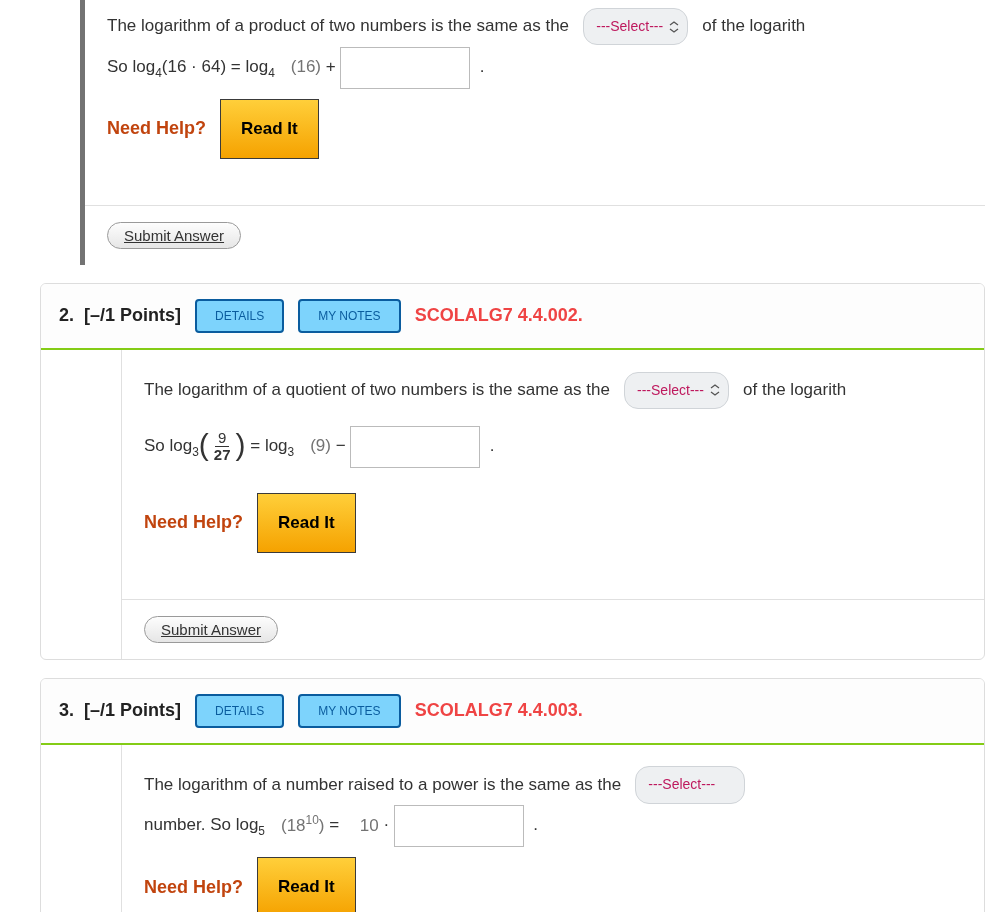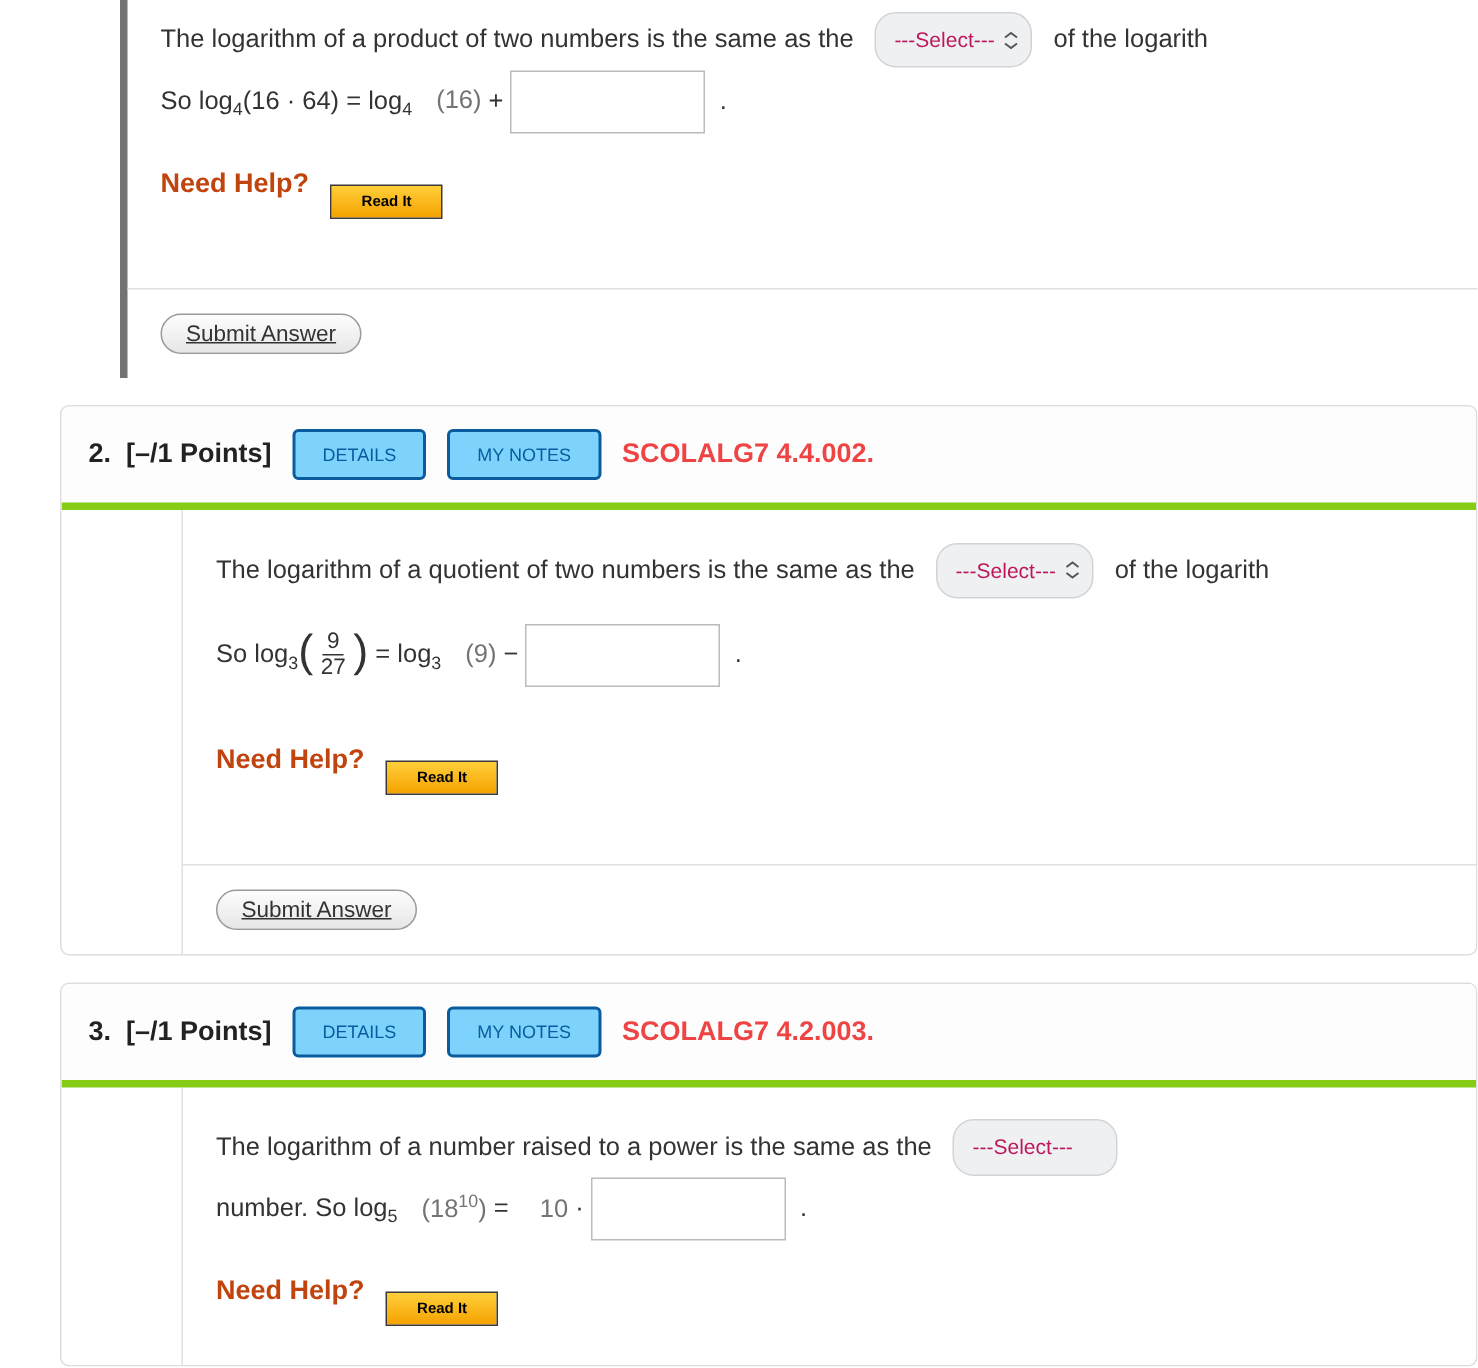--- a/index.html
+++ b/index.html
@@ -16,21 +16,21 @@
     border-radius: 6px;
     margin: 18px 0 0 40px;
     background: #fff;
     overflow: hidden;
   }
   .q-header {
     display: flex;
     align-items: center;
     gap: 14px;
     padding: 15px 18px;
-    border-bottom: 5px solid #84cc16;
+    border-bottom: 2px solid #84cc16;
     background: #fdfdfd;
   }
   .q-num-points {
     font-weight: bold;
     font-size: 18px;
     color: #222;
     white-space: nowrap;
   }
   .btn-outline {
     border: 2px solid #0a5c9e;
@@ -102,27 +102,26 @@
     margin: 10px 0 28px 0;
   }
   .need-help-label {
     color: #c1440e;
     font-weight: bold;
     font-size: 18px;
   }
   .read-it-btn {
     background: linear-gradient(#ffcf3a, #f5a200);
     border: 1px solid #3a3a3a;
-    padding: 5px 20px;
-    font-size: 10px;
+    padding: 19px 20px;
+    font-size: 17px;
     font-weight: bold;
     cursor: pointer;
     color: #000;
     font-family: inherit;
-    margin-top: 24px;
   }
   .submit-row {
     border-top: 1px solid #e0e0e0;
     padding: 16px 0 16px 22px;
   }
   .submit-btn {
     background: linear-gradient(#fdfdfd, #e6e6e6);
     border: 1px solid #9a9a9a;
     border-radius: 14px;
     padding: 4px 16px;
@@ -136,21 +135,21 @@
   .frac {
     display: inline-flex;
     flex-direction: column;
     align-items: center;
     vertical-align: middle;
     font-size: 15px;
     line-height: 1.05;
     margin: 0 2px;
   }
   .frac .num { border-bottom: 1.4px solid #333; padding: 0 3px; }
-  .frac .den { padding: 0 3px; }
+  .frac .den { padding: 0 3px; font-weight: bold; }
   .paren-big {
     font-size: 30px;
     font-weight: 300;
     vertical-align: middle;
     position: relative;
     top: -2px;
   }
   .first-body {
     margin-left: 80px;
     border-left: 5px solid #737373;
@@ -238,21 +237,21 @@
 </div>
 
 <div class="question-card">
   <div class="q-header">
     <span class="q-num-points">
       <span>3.</span>
       &nbsp;<span>[–/1 Points]</span>
     </span>
     <button class="btn-outline">DETAILS</button>
     <button class="btn-outline">MY NOTES</button>
-    <span class="ref-code">SCOLALG7 4.2.003.</span>
+    <span class="ref-code">SCOLALG7 4.4.003.</span>
   </div>
   <div class="q-body">
     <div class="q-inner">
       <div class="content-block">
         <div>
           <span>The logarithm of a number raised to a power is the same as the</span>
           &nbsp;
           <span class="select-pill" style="min-width:110px;">
             <span>---Select---</span>
           </span>

